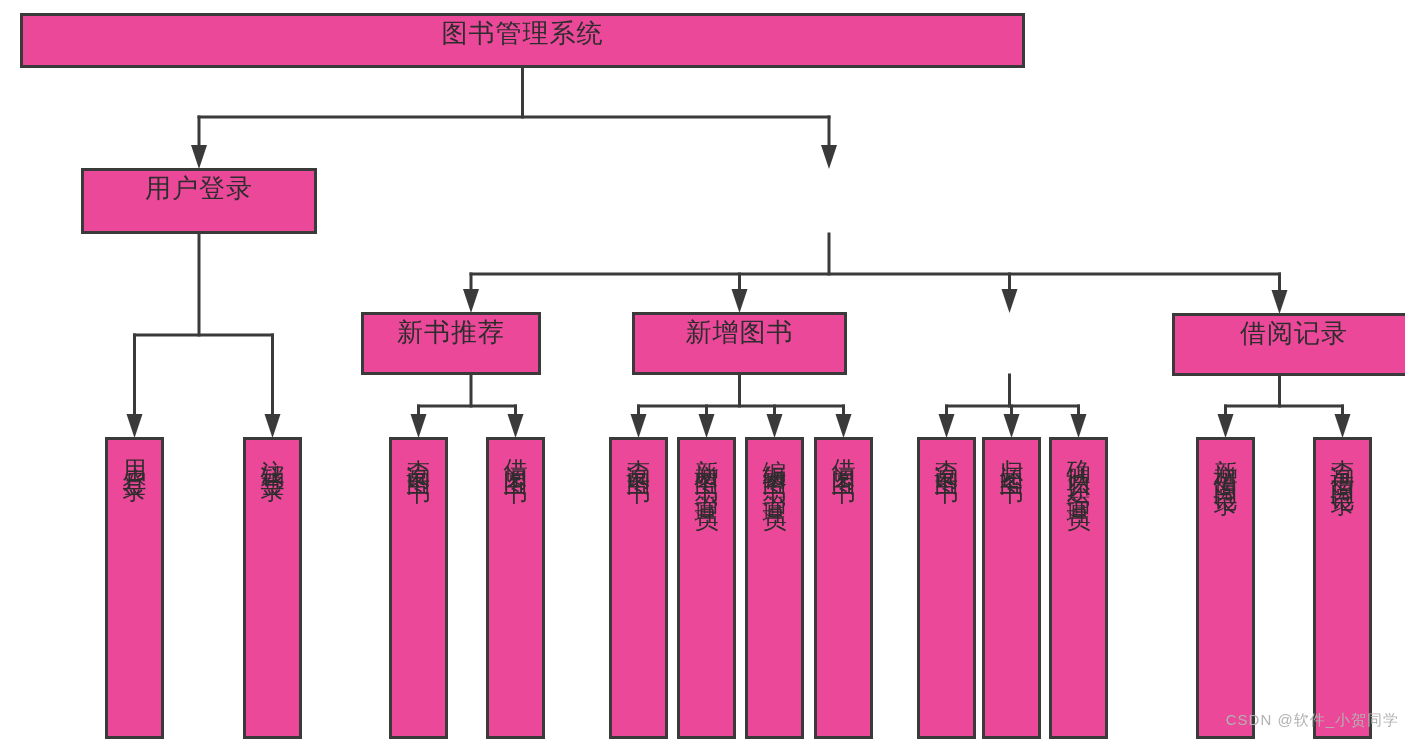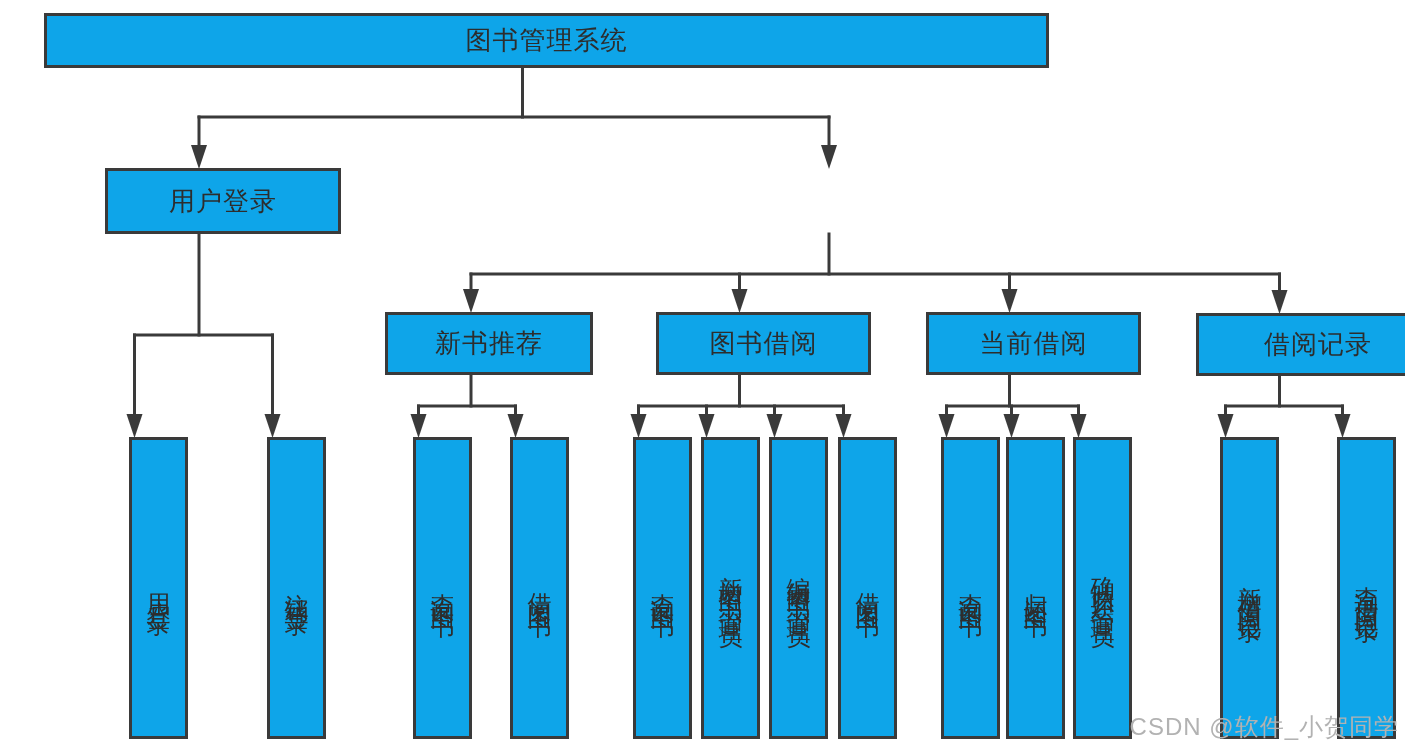--- a/index.html
+++ b/index.html
@@ -14,46 +14,44 @@
   #wires {
     position: absolute;
     left: 0; top: 0;
     width: 1405px; height: 747px;
     pointer-events: none;
   }
   .node {
     position: absolute;
     box-sizing: border-box;
     border: 3px solid var(--line, #3a3a3a);
-    background: #0ea5e9;
+    background: #ec4899;
     display: flex;
-    align-items: center;
     justify-content: center;
-    margin-left: 24px;
   }
   .node .label {
     color: var(--text, #2d2d2d);
     white-space: nowrap;
   }
   .node.horizontal .label {
     font-size: 26px;
     letter-spacing: 1px;
   }
   .node.vertical .label {
     writing-mode: vertical-rl;
     text-orientation: mixed;
     font-size: 24px;
     letter-spacing: 7px;
     white-space: normal;
   }
   #watermark {
     position: absolute;
     top: 711px;
     right: 6px;
-    font-size: 24px;
+    font-size: 15px;
     letter-spacing: 1px;
     color: var(--watermark, #b2b2b2);
     z-index: 5;
   }
 </style>
 </head>
 <body>
 
 <div id="stage">
   <svg id="wires" xmlns="http://www.w3.org/2000/svg">
@@ -111,28 +109,25 @@
       <polygon points="1342.5,438 1334.5,414 1350.5,414" fill="#3a3a3a"></polygon>
     </svg>
 
   <div id="watermark">CSDN @软件_小贺同学</div>
 <div class="node horizontal" style="left: 20px; top: 13px; width: 1005px; height: 55px;">
       <span class="label">图书管理系统</span>
     </div>
     <div class="node horizontal" style="left: 81px; top: 168px; width: 236px; height: 66px;">
       <span class="label">用户登录</span>
     </div>
-    <div class="node horizontal" style="left: 361px; top: 312px; width: 208px; height: 63px;">
+    <div class="node horizontal" style="left: 361px; top: 312px; width: 180px; height: 63px;">
       <span class="label">新书推荐</span>
     </div>
     <div class="node horizontal" style="left: 632px; top: 312px; width: 215px; height: 63px;">
-      <span class="label">图书借阅</span>
-    </div>
-    <div class="node horizontal" style="left: 902px; top: 312px; width: 215px; height: 63px;">
-      <span class="label">当前借阅</span>
+      <span class="label">新增图书</span>
     </div>
     <div class="node horizontal" style="left: 1172px; top: 313px; width: 244px; height: 63px;">
       <span class="label">借阅记录</span>
     </div>
     <div class="node vertical" style="left: 105px; top: 437px; width: 59px; height: 302px;">
       <span class="label">用户登录</span>
     </div>
     <div class="node vertical" style="left: 243px; top: 437px; width: 59px; height: 302px;">
       <span class="label">注销登录</span>
     </div>

